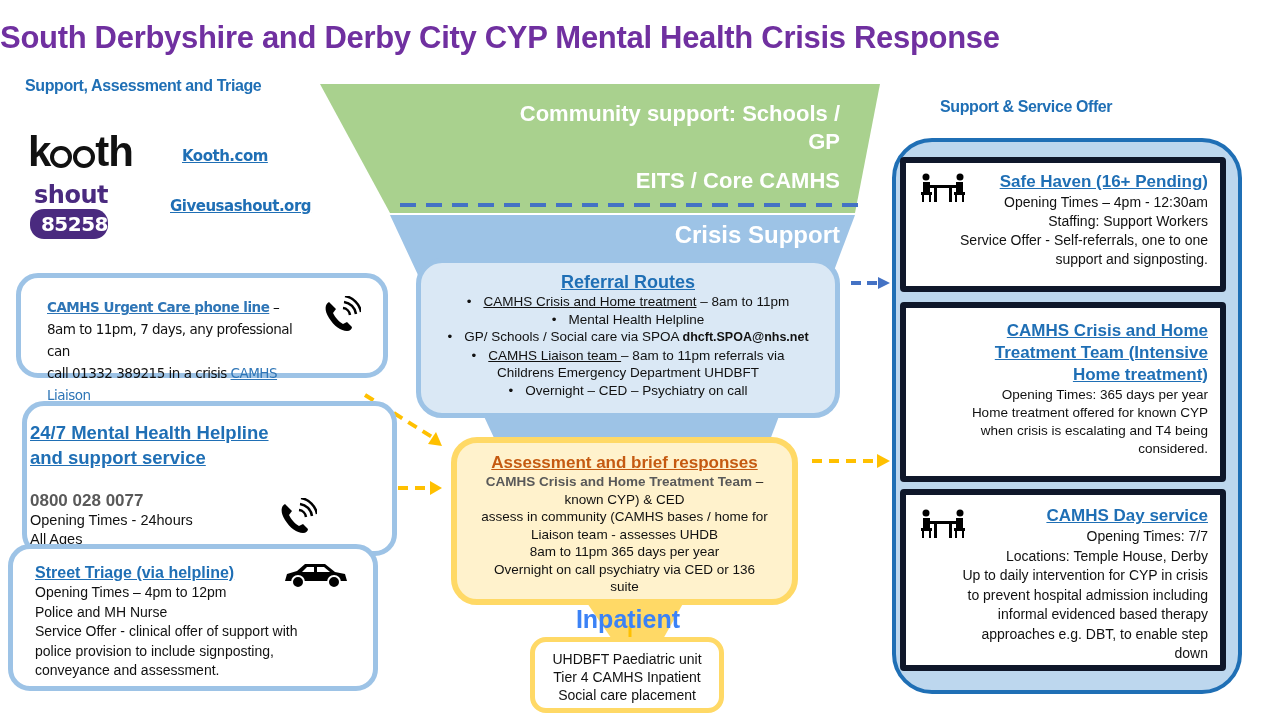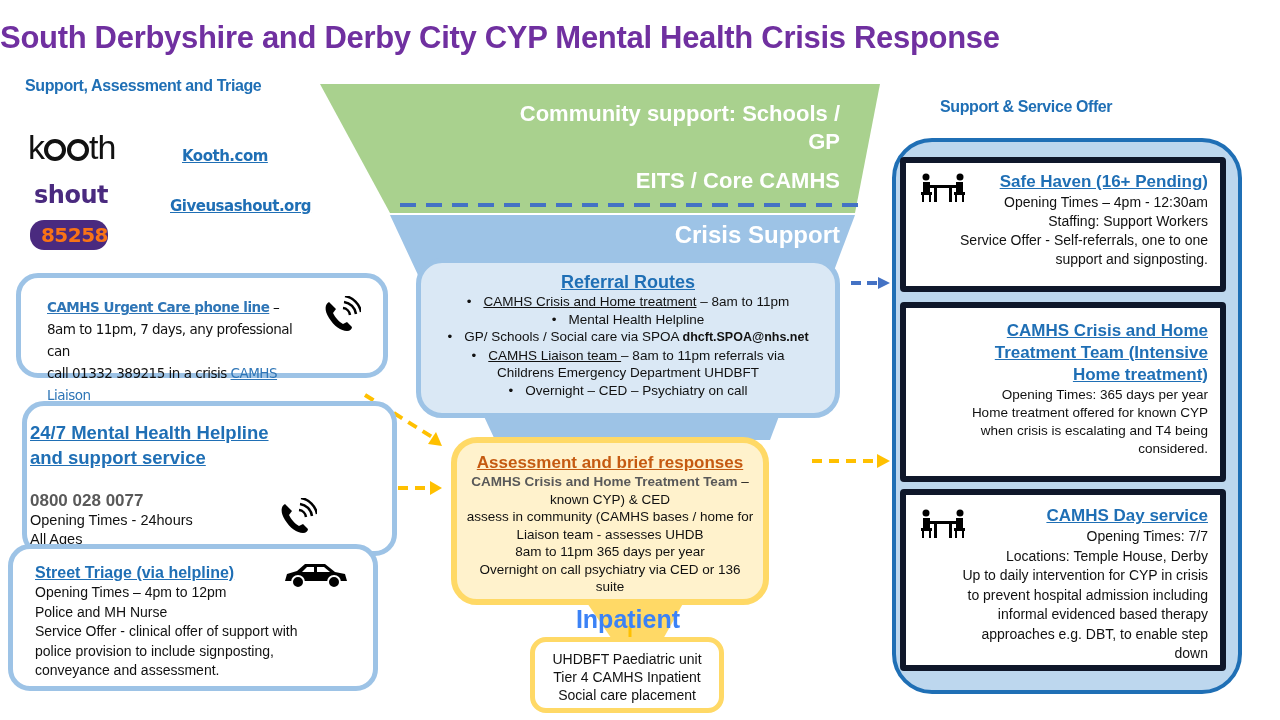--- a/index.html
+++ b/index.html
@@ -12,21 +12,21 @@
   .card { position: absolute; background: #fff; border: 5px solid #9dc3e6; border-radius: 22px; }
   .card-text { font-size: 14px; line-height: 17px; color: #111; }
   .calibri { font-family: "DejaVu Sans", sans-serif; letter-spacing: -0.5px; }
   .icon { position: absolute; }
   .right-panel { position: absolute; left: 892px; top: 138px; width: 350px; height: 556px; background: #bdd7ee; border: 4px solid #1f6fb5; border-radius: 40px; }
   .rcard { position: absolute; background: #fff; border: 6px solid #0f172a; border-radius: 4px; text-align: right; padding: 8px 12px; font-size: 14px; line-height: 19px; }
   .rcard .h { font-weight: bold; font-size: 17px; color: #1f6fb5; text-decoration: underline; line-height: 22px; }
   .funnel-text { position: absolute; color: #fff; font-weight: bold; text-align: right; }
   .ref-box { position: absolute; left: 416px; top: 258px; width: 424px; height: 160px; background: #dae8f5; border: 5px solid #9dc3e6; border-radius: 26px; text-align: center; font-size: 13.5px; line-height: 17.5px; padding-top: 8px; }
   .ref-box .h { font-size: 18px; font-weight: bold; color: #1f6fb5; text-decoration: underline; line-height: 22px; }
-  .assess-box { position: absolute; left: 451px; top: 437px; width: 318px; height: 168px; background: #fff2cc; border: 6px solid #ffd966; border-radius: 26px; text-align: center; font-size: 13.5px; line-height: 17.5px; padding-top: 10px; }
+  .assess-box { position: absolute; left: 451px; top: 437px; width: 347px; height: 168px; background: #fff2cc; border: 6px solid #ffd966; border-radius: 26px; text-align: center; font-size: 13.5px; line-height: 17.5px; padding-top: 10px; }
   .assess-box .h { font-size: 17px; font-weight: bold; color: #c55a11; text-decoration: underline; line-height: 20px; }
   .inpatient-box { position: absolute; left: 530px; top: 637px; width: 194px; height: 76px; background: #fff; border: 5px solid #ffd966; border-radius: 16px; text-align: center; font-size: 14px; line-height: 18px; padding-top: 8px; }
   .bullet::before { content: "•"; margin-right: 12px; }
   .u { text-decoration: underline; }
 </style>
 </head>
 <body>
 
 <div class="abs title">South Derbyshire and Derby City CYP Mental Health Crisis Response</div>
 
@@ -59,28 +59,28 @@
 </svg>
 
 <div class="funnel-text" style="left:410px; top:100px; width:430px; font-size:22px; line-height:28px;">
   <div>Community support: Schools /</div>
   <div>GP</div>
 </div>
 <div class="funnel-text" style="left:410px; top:168px; width:430px; font-size:22px;">EITS / Core CAMHS</div>
 <div class="funnel-text" style="left:410px; top:221px; width:430px; font-size:24px;">Crisis Support</div>
 <div class="abs" style="left:540px; top:605px; width:176px; text-align:center; font-size:25px; font-weight:bold; color:#3b82f6;">Inpatient</div>
 
-<div class="abs" style="left:28px; top:128px; font-size:34px; font-weight:normal; letter-spacing:-1px; color:#111;">
+<div class="abs" style="left:28px; top:128px; font-size:42px; font-weight:bold; letter-spacing:-1px; color:#111;">
   <span>k</span><span style="display:inline-block;width:22px;height:22px;border:4px solid #111;border-radius:50%;vertical-align:-2px;"></span><span style="display:inline-block;width:22px;height:22px;border:4px solid #111;border-radius:50%;vertical-align:-2px;margin-left:1px;"></span><span>th</span>
 </div>
 <a class="abs link-blue calibri" style="left:182px; top:147px; font-size:15px; font-weight:bold;">Kooth.com</a>
 
 <div class="abs" style="left:30px; top:183px; width:78px; text-align:right;">
   <div class="calibri" style="font-size:24px; font-weight:bold; color:#4a2a7f; line-height:24px;">shout</div>
-  <div class="calibri" style="background:#4a2a7f; color:#f97316; border-radius:14px; font-size:20px; font-weight:bold; line-height:30px; margin-top:13px;">85258</div>
+  <div class="calibri" style="background:#4a2a7f; color:#ffffff; border-radius:14px; font-size:20px; font-weight:bold; line-height:30px; margin-top:2px;">85258</div>
 </div>
 <a class="abs link-blue calibri" style="left:170px; top:197px; font-size:15px; font-weight:bold;">Giveusashout.org</a>
 
 <div class="card" style="left:16px; top:273px; width:372px; height:105px; padding:18px 0 0 26px;">
   <div class="calibri" style="font-size:13.5px; line-height:22px; width:270px;">
     <span class="link-blue" style="font-weight:bold; color:#2e75b6;">CAMHS Urgent Care phone line</span><span> –</span><br>
     <span>8am to 11pm,  7 days, any professional can</span><br>
     <span>call 01332  389215  in a crisis </span><span class="link-blue" style="color:#2e75b6;">CAMHS Liaison</span><br>
     <span class="link-blue" style="color:#2e75b6;">Team webpage</span>
   </div>

